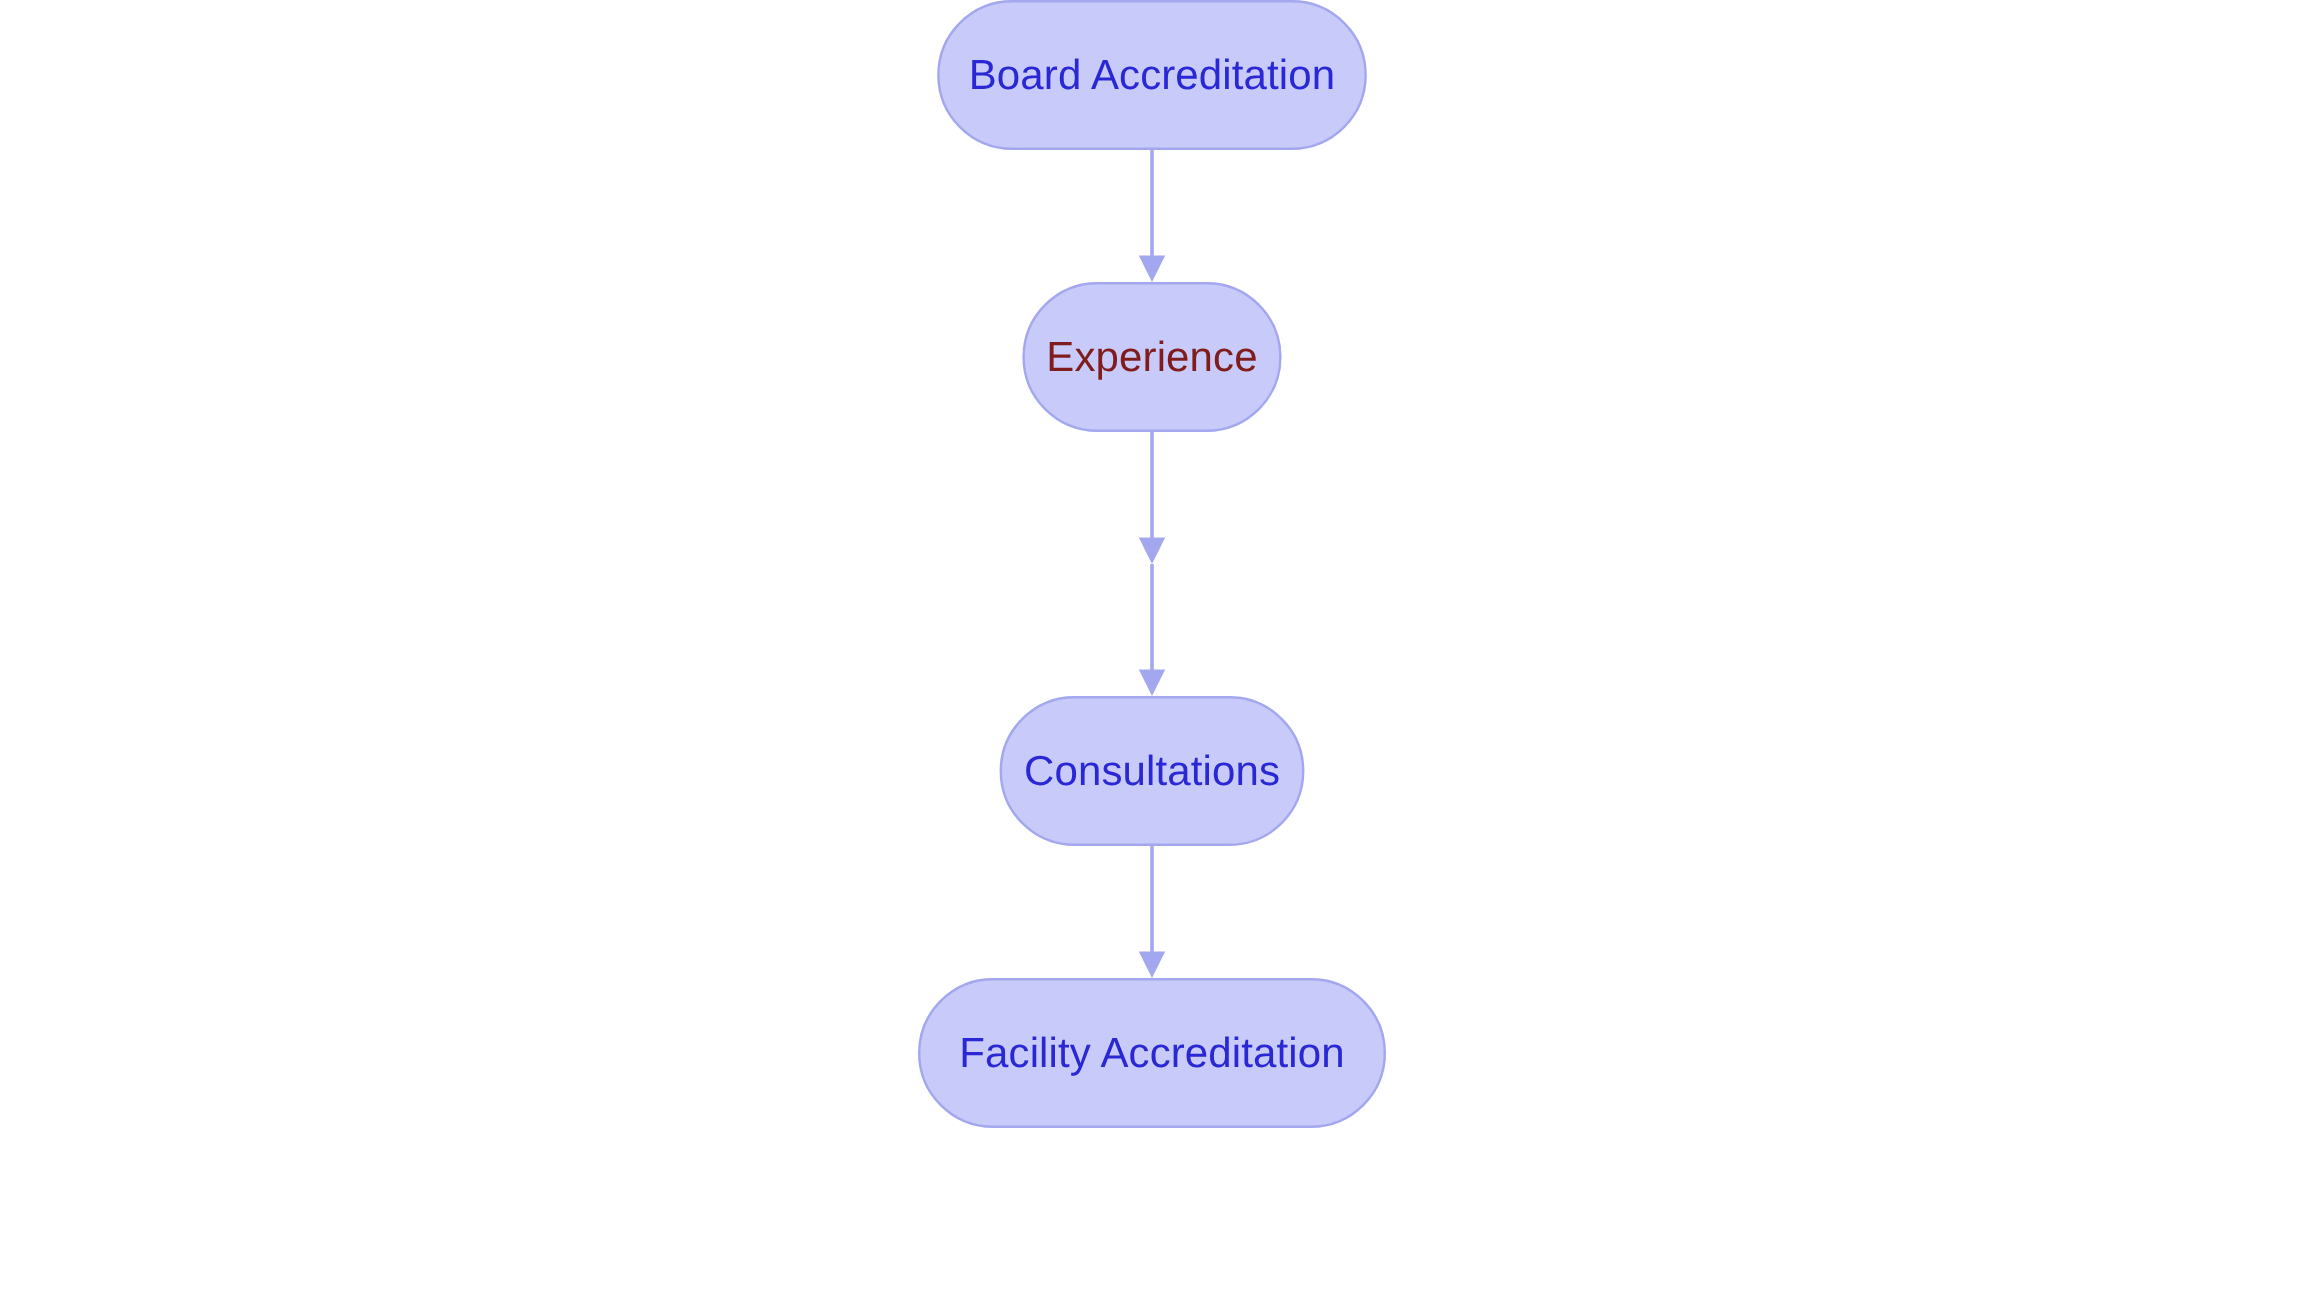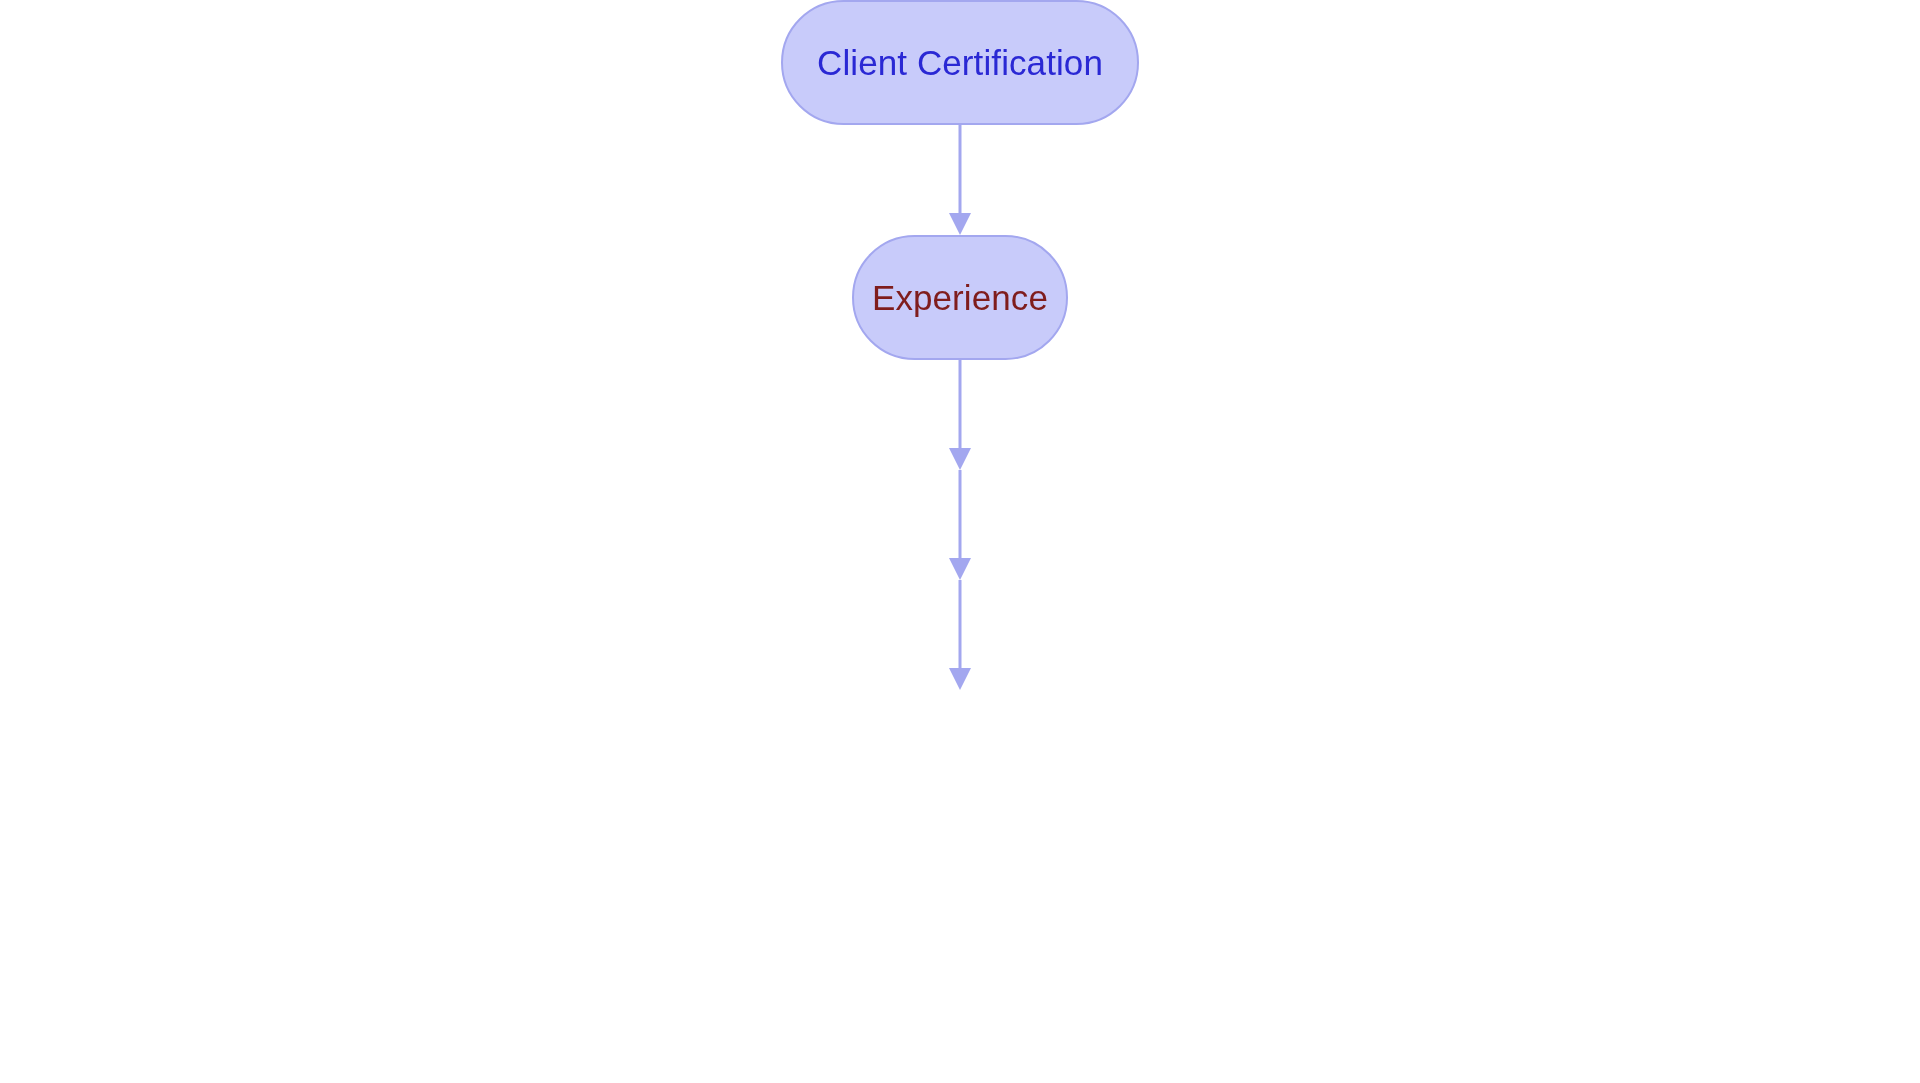--- a/index.html
+++ b/index.html
@@ -70,21 +70,21 @@
     overflow: visible;
   }
 </style>
 </head>
 <body style="background: rgb(255, 255, 255);">
 
 <div id="flow-canvas" style="background: rgb(255, 255, 255);">
   <div class="flow-column">
 
     <div class="node" style="width: 358px; background: rgb(200, 203, 250); border-color: rgb(163, 167, 239);">
-      <span class="node-label" style="color: rgb(42, 40, 212);">Client Certification</span>
+      <span class="node-label" style="color: rgb(42, 40, 212);">Board Accreditation</span>
     </div>
 
     <div class="connector">
       <svg width="26" height="110" viewBox="0 0 26 110" xmlns="http://www.w3.org/2000/svg">
         <line x1="13" y1="0" x2="13" y2="92" stroke="#a3a7ef" stroke-width="3"></line>
         <polygon points="13,110 2,88 24,88" fill="#a3a7ef"></polygon>
       </svg>
     </div>
 
     <div class="node" style="width: 216px; background: rgb(200, 203, 250); border-color: rgb(163, 167, 239);">
@@ -99,23 +99,29 @@
     </div>
 
 
     <div class="connector">
       <svg width="26" height="110" viewBox="0 0 26 110" xmlns="http://www.w3.org/2000/svg">
         <line x1="13" y1="0" x2="13" y2="92" stroke="#a3a7ef" stroke-width="3"></line>
         <polygon points="13,110 2,88 24,88" fill="#a3a7ef"></polygon>
       </svg>
     </div>
 
+    <div class="node" style="width: 254px; background: rgb(200, 203, 250); border-color: rgb(163, 167, 239);">
+      <span class="node-label" style="color: rgb(42, 40, 212);">Consultations</span>
+    </div>
 
     <div class="connector">
       <svg width="26" height="110" viewBox="0 0 26 110" xmlns="http://www.w3.org/2000/svg">
         <line x1="13" y1="0" x2="13" y2="92" stroke="#a3a7ef" stroke-width="3"></line>
         <polygon points="13,110 2,88 24,88" fill="#a3a7ef"></polygon>
       </svg>
     </div>
 
+    <div class="node" style="width: 390px; background: rgb(200, 203, 250); border-color: rgb(163, 167, 239);">
+      <span class="node-label" style="color: rgb(42, 40, 212);">Facility Accreditation</span>
+    </div>
 
   </div>
 </div>
 
 </body></html>

